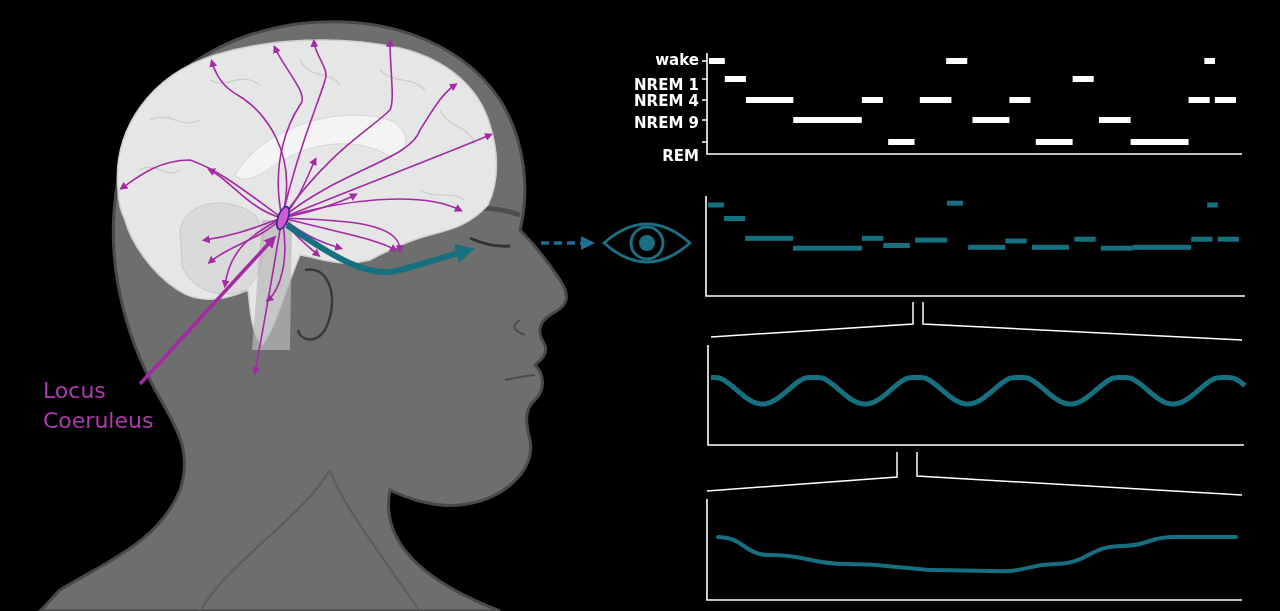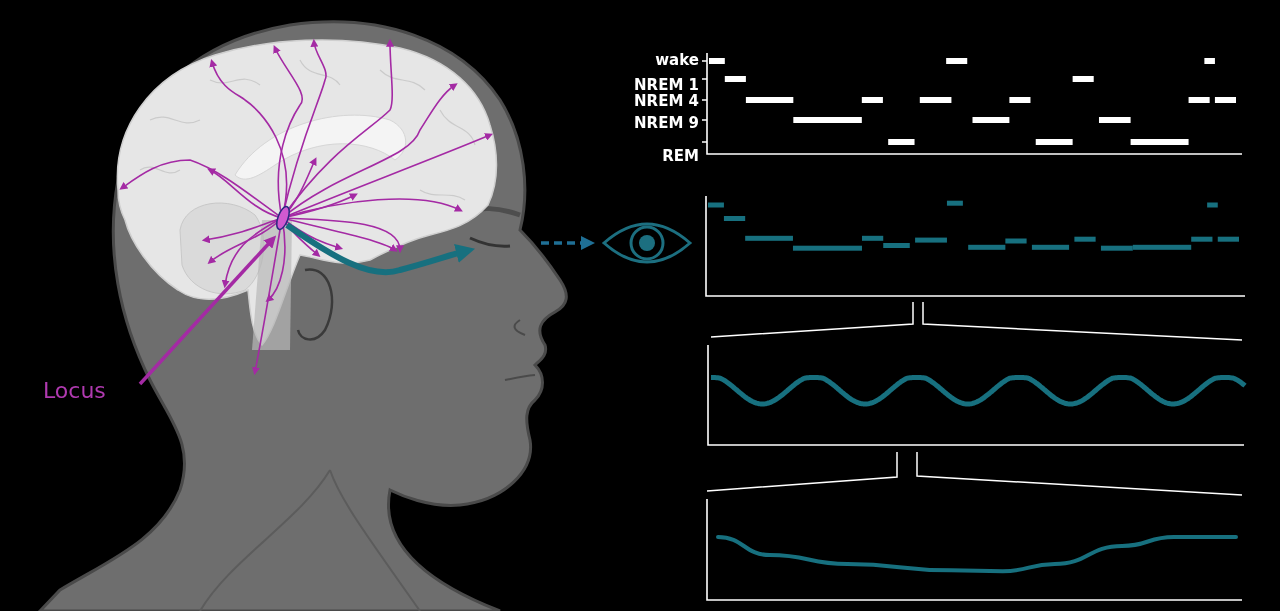--- a/index.html
+++ b/index.html
@@ -162,20 +162,21 @@
   </g>
 
   <g id="slow">
       <polyline points="707,499 707,600 1242,600" fill="none" stroke="#fff" stroke-width="1.6"></polyline>
       <path d="M718,537 C743.9,537 743.9,555 769.8,555 C808.65,555 808.65,564 847.5,564 C899.3,564 899.3,570.3 951.1,570.3 C977,570.3 977,571.2 1002.9000000000001,571.2 C1028.8000000000002,571.2 1028.8000000000002,564 1054.7,564 C1088.37,564 1088.37,546 1122.04,546 C1147.94,546 1147.94,537 1173.84,537 C1204.92,537 1204.92,537 1236,537 " fill="none" stroke="#17707f" stroke-width="4" stroke-linecap="round"></path>
     </g>
 </svg>
 
 <div class="lc-label">
   <div>Locus</div>
+  <div>Coeruleus</div>
 </div>
 
 <div id="stage-labels">
   <div class="stage-label" style="top:52px">wake</div>
   <div class="stage-label" style="top:77px">NREM 1</div>
   <div class="stage-label" style="top:93px">NREM 4</div>
   <div class="stage-label" style="top:115px">NREM 9</div>
   <div class="stage-label" style="top:148px">REM</div>
 </div>
 

